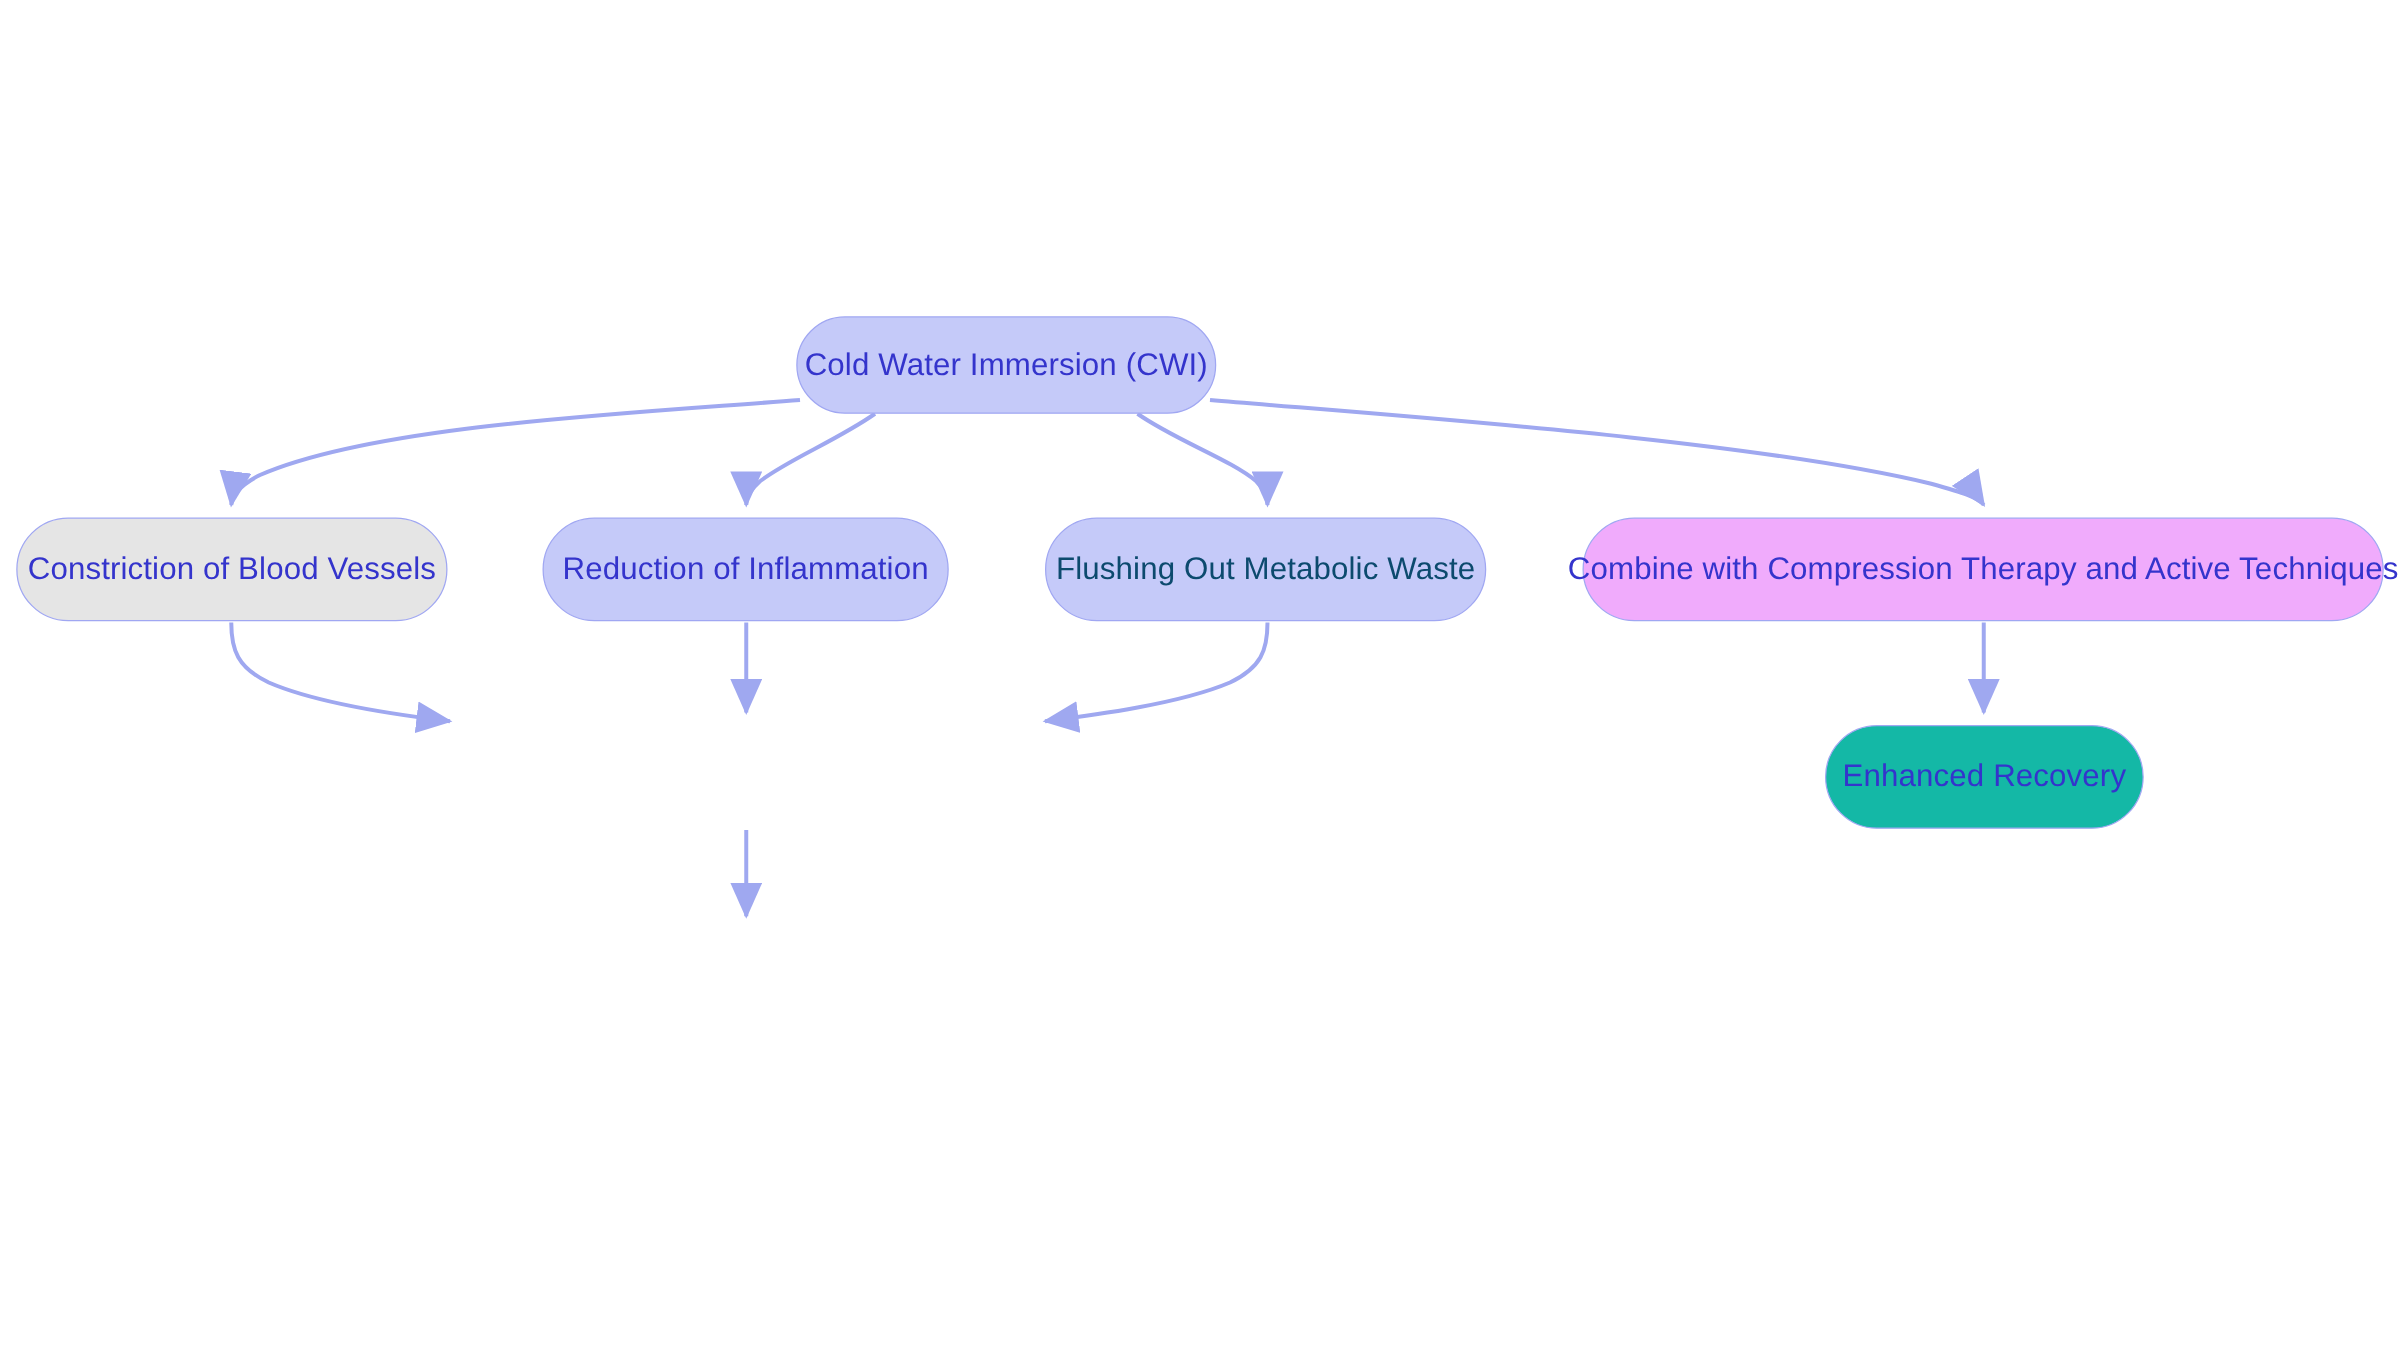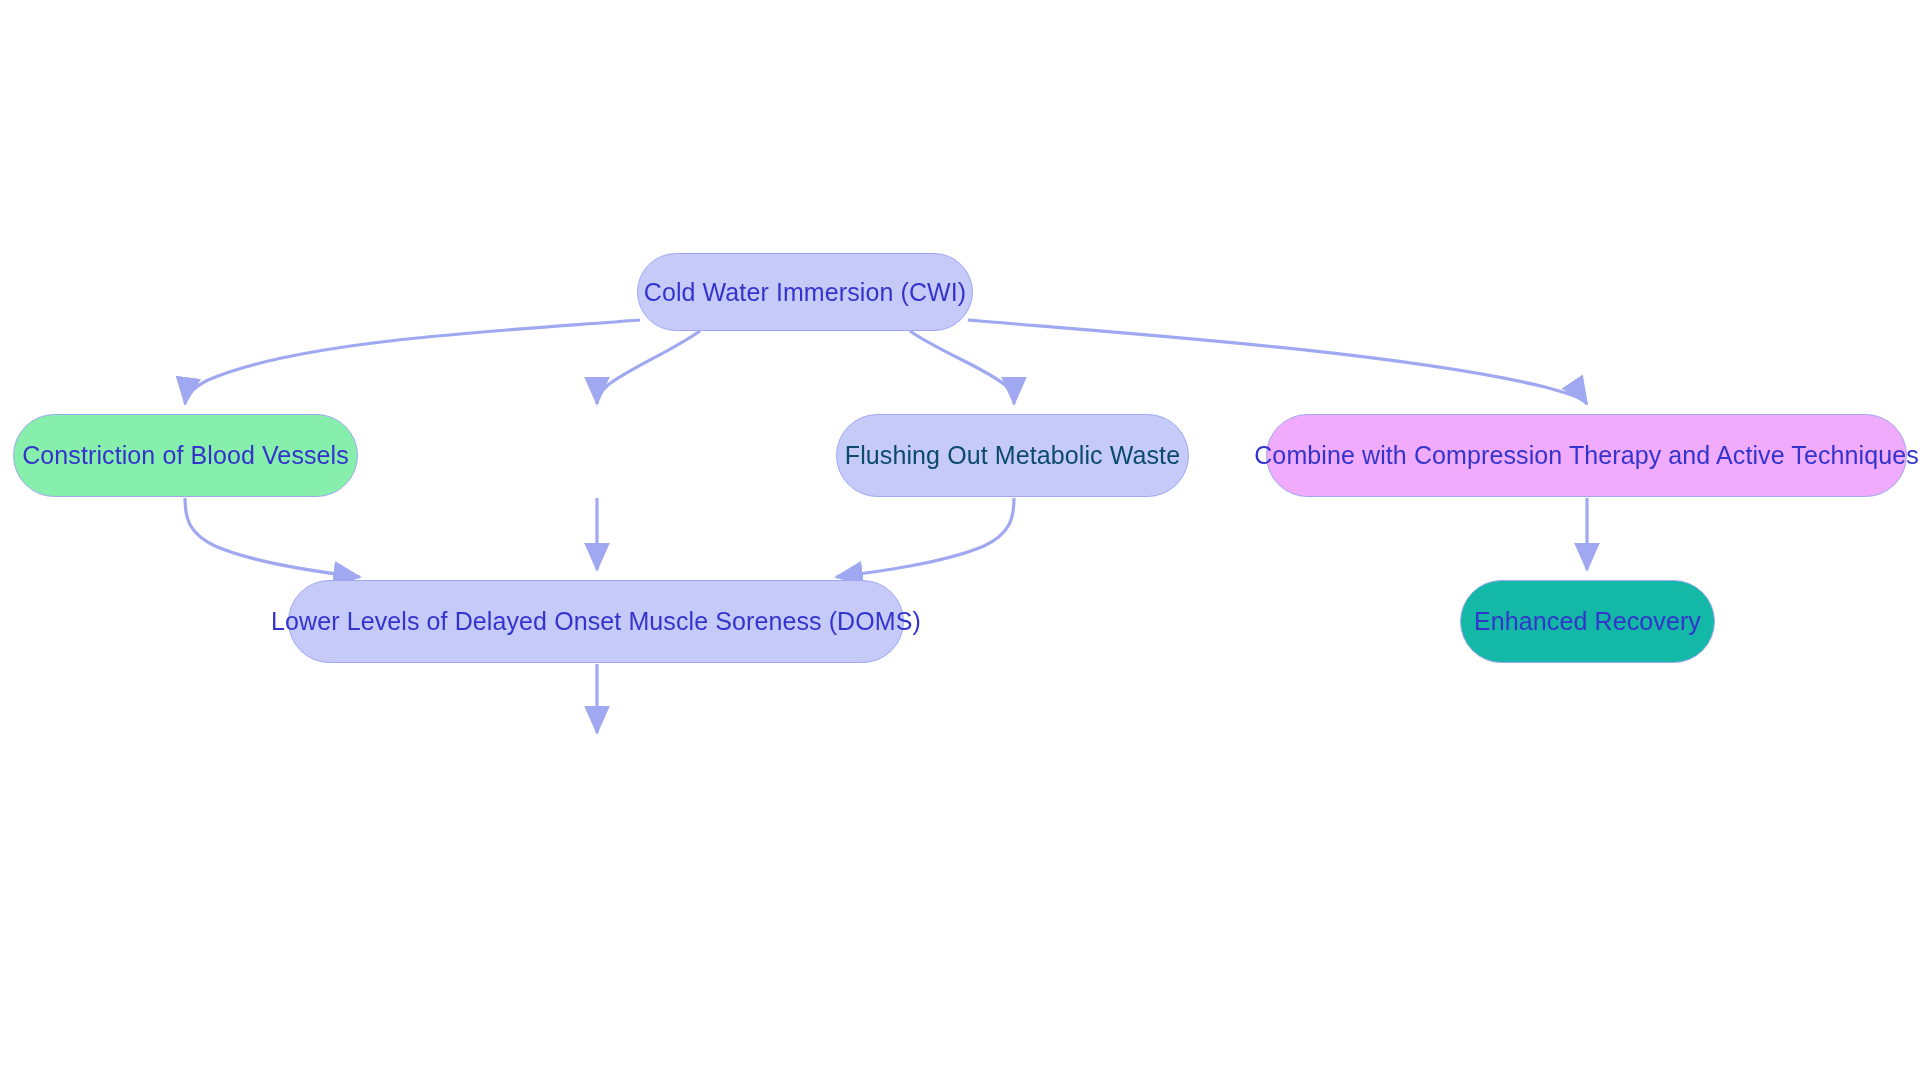--- a/index.html
+++ b/index.html
@@ -80,35 +80,35 @@
       <path d="M 597 664 L 597 733" marker-end="url(#arrowhead)"></path>
 
       <path d="M 1587 498 L 1587 570" marker-end="url(#arrowhead)"></path>
     </g>
   </svg>
 
   <div class="flow-node" style="left: 637px; top: 253px; width: 336px; height: 78px; background: rgb(197, 202, 249); border-color: rgb(160, 167, 242); color: rgb(52, 52, 204);">
     <span class="node-label">Cold Water Immersion (CWI)</span>
   </div>
 
-  <div class="flow-node" style="left: 13px; top: 414px; width: 345px; height: 83px; background: #86efac; border-color: rgb(160, 167, 242); color: rgb(52, 52, 204);">
+  <div class="flow-node" style="left: 13px; top: 414px; width: 345px; height: 83px; background: #e5e5e5; border-color: rgb(160, 167, 242); color: rgb(52, 52, 204);">
     <span class="node-label">Constriction of Blood Vessels</span>
   </div>
 
+  <div class="flow-node" style="left: 434px; top: 414px; width: 325px; height: 83px; background: rgb(197, 202, 249); border-color: rgb(160, 167, 242); color: rgb(52, 52, 204);">
+    <span class="node-label">Reduction of Inflammation</span>
+  </div>
 
   <div class="flow-node" style="left: 836px; top: 414px; width: 353px; height: 83px; background: rgb(197, 202, 249); border-color: rgb(160, 167, 242); color: #0c4a6e;">
     <span class="node-label">Flushing Out Metabolic Waste</span>
   </div>
 
   <div class="flow-node" style="left: 1266px; top: 414px; width: 641px; height: 83px; background: #f0abfc; border-color: rgb(160, 167, 242); color: rgb(52, 52, 204);">
     <span class="node-label">Combine with Compression Therapy and Active Techniques</span>
   </div>
 
-  <div class="flow-node" style="left: 288px; top: 580px; width: 616px; height: 83px; background: rgb(197, 202, 249); border-color: rgb(160, 167, 242); color: rgb(52, 52, 204);">
-    <span class="node-label">Lower Levels of Delayed Onset Muscle Soreness (DOMS)</span>
-  </div>
 
   <div class="flow-node" style="left: 1460px; top: 580px; width: 255px; height: 83px; background: #14b8a6; border-color: rgb(160, 167, 242); color: rgb(52, 52, 204);">
     <span class="node-label">Enhanced Recovery</span>
   </div>
 
 
 </div>
 
 </body></html>

